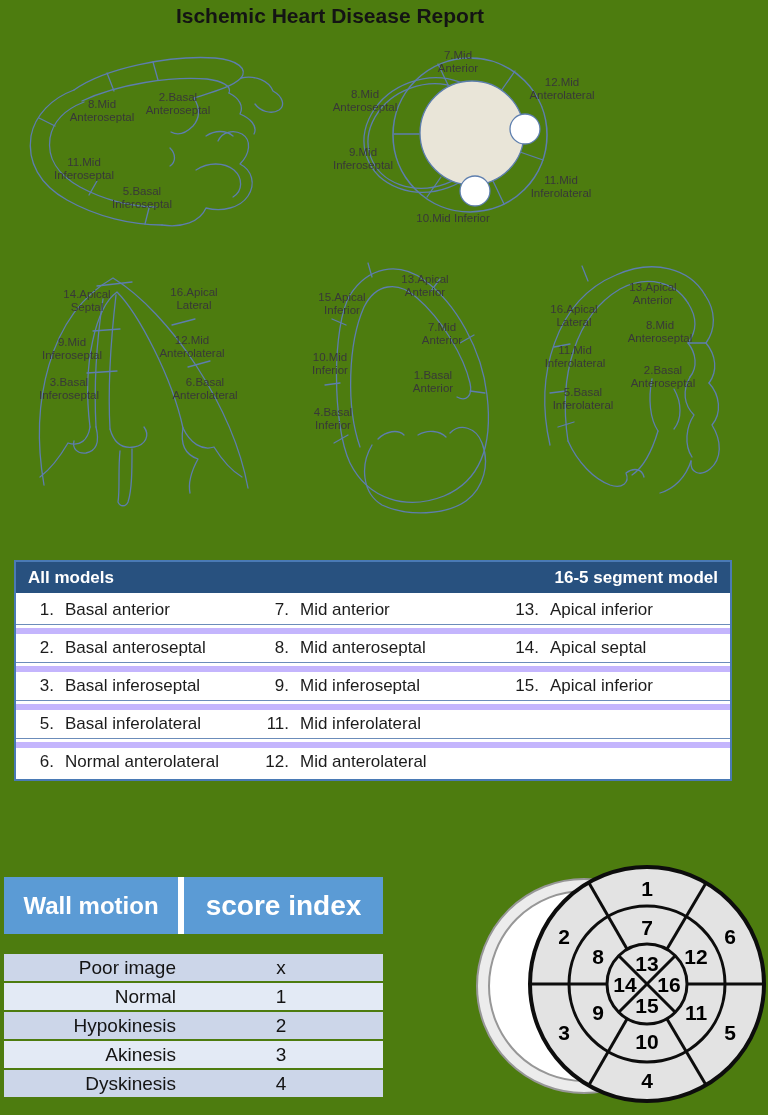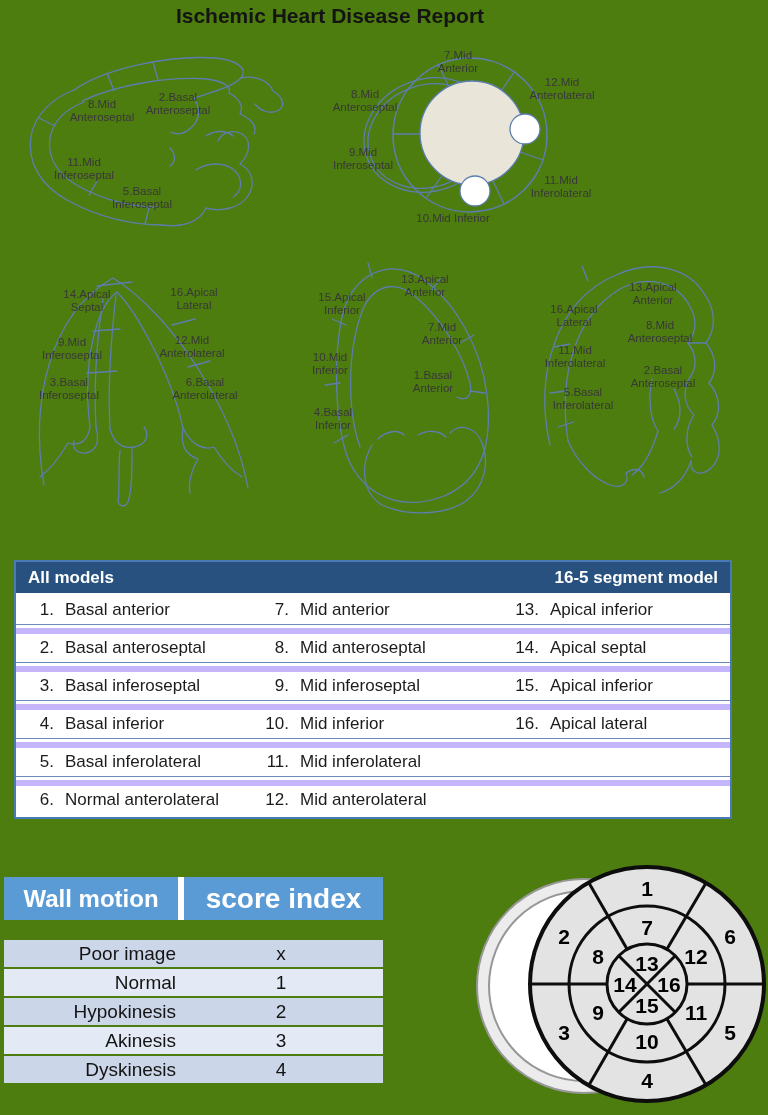--- a/index.html
+++ b/index.html
@@ -19,21 +19,21 @@
   table.seg-body td{height:28px;font-size:17px;color:#1c1c1c;padding:0;
                     border-top:6px solid #c4b5fd;border-bottom:1px solid #6b8cba;white-space:nowrap;}
   table.seg-body tr:first-child td{border-top:none;}
   table.seg-body tr:last-child td{border-bottom:none;}
   td.c1{width:235px;padding-left:2px;}
   td.c2{width:250px;padding-left:8px;}
   td.c3{padding-left:12px;}
   .num{display:inline-block;width:38px;text-align:right;margin-right:11px;}
   
   .wm{position:absolute;left:4px;top:877px;width:379px;}
-  .wm-header{display:flex;height:43px;}
+  .wm-header{display:flex;height:57px;}
   .wm-h1{width:174px;background:#5b9bd5;color:#fff;font-weight:bold;font-size:24px;
          display:flex;align-items:center;justify-content:center;}
   .wm-gap{width:6px;background:#fff;}
   .wm-h2{flex:1;background:#5b9bd5;color:#fff;font-weight:bold;font-size:28px;
          display:flex;align-items:center;justify-content:center;}
   .wm-body{margin-top:20px;}
   .wm-row{display:flex;height:27px;margin-bottom:2px;align-items:center;font-size:19px;color:#141414;}
   .wm-row.dark{background:#ccd6e9;}
   .wm-row.light{background:#e3eaf5;}
   .wm-label{width:172px;text-align:right;padding-right:3px;}
@@ -189,25 +189,20 @@
         <td class="c1"><span class="num">2.</span><span>Basal anteroseptal</span></td>
         <td class="c2"><span class="num">8.</span><span>Mid anteroseptal</span></td>
         <td class="c3"><span class="num">14.</span><span>Apical septal</span></td>
       </tr>
       <tr>
         <td class="c1"><span class="num">3.</span><span>Basal inferoseptal</span></td>
         <td class="c2"><span class="num">9.</span><span>Mid inferoseptal</span></td>
         <td class="c3"><span class="num">15.</span><span>Apical inferior</span></td>
       </tr>
       <tr>
-        <td class="c1"><span class="num">4.</span><span>Basal inferior</span></td>
-        <td class="c2"><span class="num">10.</span><span>Mid inferior</span></td>
-        <td class="c3"><span class="num">16.</span><span>Apical lateral</span></td>
-      </tr>
-      <tr>
         <td class="c1"><span class="num">5.</span><span>Basal inferolateral</span></td>
         <td class="c2"><span class="num">11.</span><span>Mid inferolateral</span></td>
         <td class="c3"><span class="num"></span><span></span></td>
       </tr>
       <tr>
         <td class="c1"><span class="num">6.</span><span>Normal anterolateral</span></td>
         <td class="c2"><span class="num">12.</span><span>Mid anterolateral</span></td>
         <td class="c3"><span class="num"></span><span></span></td>
       </tr>
     </tbody>

